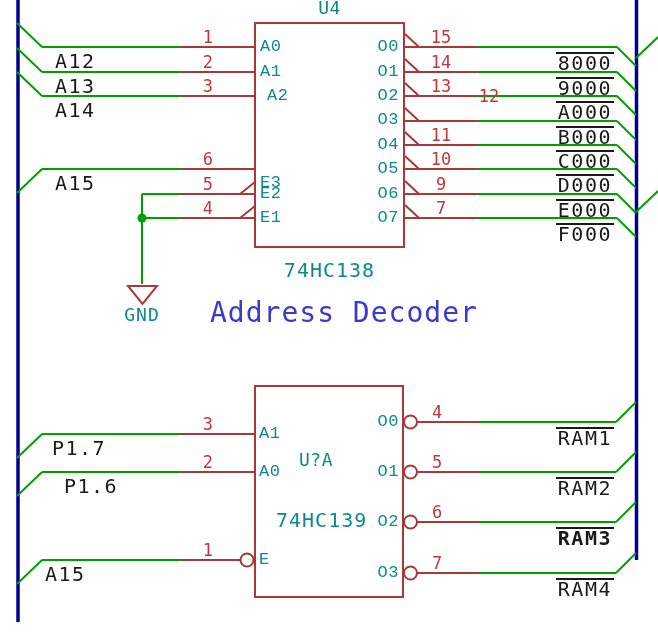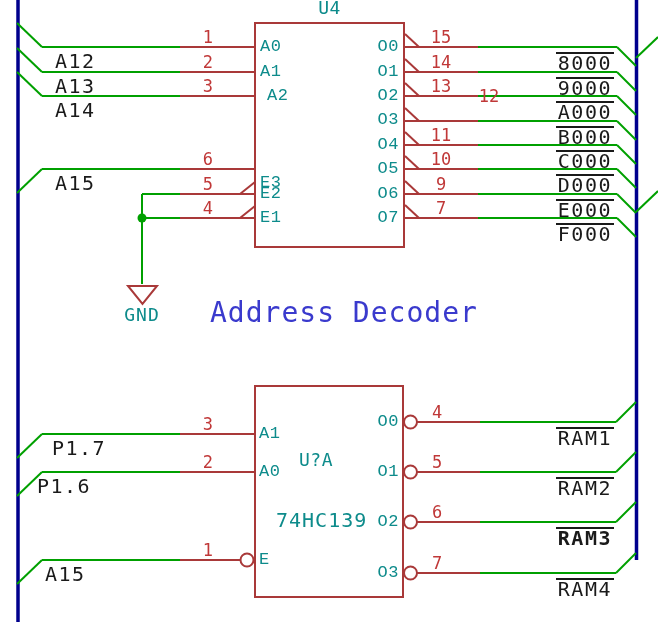--- a/index.html
+++ b/index.html
@@ -151,20 +151,21 @@
     </g>
     <g>
       <line class="w" x1="480" y1="422" x2="616" y2="422"></line>
       <line class="w" x1="480" y1="472" x2="616" y2="472"></line>
       <line class="w" x1="480" y1="522" x2="616" y2="522"></line>
       <line class="w" x1="480" y1="573" x2="616" y2="573"></line>
     </g>
   </svg>
 
   <div class="txt ref" style="left:255px;top:0px;width:149px;text-align:center;">U4</div>
+  <div class="txt val" style="left:255px;top:262px;width:149px;text-align:center;">74HC138</div>
   <div class="txt note" style="left:210px;top:303px;">Address Decoder</div>
 
   <div class="txt lbl" style="left:55px;top:28px;">A12</div>
   <div class="txt lbl" style="left:55px;top:53px;">A13</div>
   <div class="txt lbl" style="left:55px;top:77px;">A14</div>
   <div class="txt lbl" style="left:55px;top:150px;">A15</div>
 
   <div class="txt pn pl" style="top:28px;">1</div>
   <div class="txt pn pl" style="top:53px;">2</div>
   <div class="txt pn pl" style="top:77px;">3</div>
@@ -205,21 +206,21 @@
   <div class="txt lbl" style="right:44px;top:150px;"><span class="ovl">D000</span></div>
   <div class="txt lbl" style="right:44px;top:175px;"><span class="ovl">E000</span></div>
   <div class="txt lbl" style="right:44px;top:199px;"><span class="ovl">F000</span></div>
 
   <div class="txt gnd" style="left:114px;top:306px;width:56px;">GND</div>
 
   <div class="txt ref" style="left:299px;top:436px;margin-top:16px;">U?A</div>
   <div class="txt val" style="left:276px;top:512px;">74HC139</div>
 
   <div class="txt lbl" style="left:52px;top:415px;">P1.7</div>
-  <div class="txt lbl" style="left:37px;top:453px;">P1.6</div>
+  <div class="txt lbl" style="left:64px;top:453px;">P1.6</div>
   <div class="txt lbl" style="left:45px;top:541px;">A15</div>
 
   <div class="txt pn pl" style="top:415px;">3</div>
   <div class="txt pn pl" style="top:453px;">2</div>
   <div class="txt pn pl" style="top:541px;">1</div>
   <div class="txt pname nl2" style="top:425px;">A1</div>
   <div class="txt pname nl2" style="top:463px;">A0</div>
   <div class="txt pname nl2" style="top:551px;">E</div>
 
   <div class="txt pn pr2" style="top:403px;">4</div>

